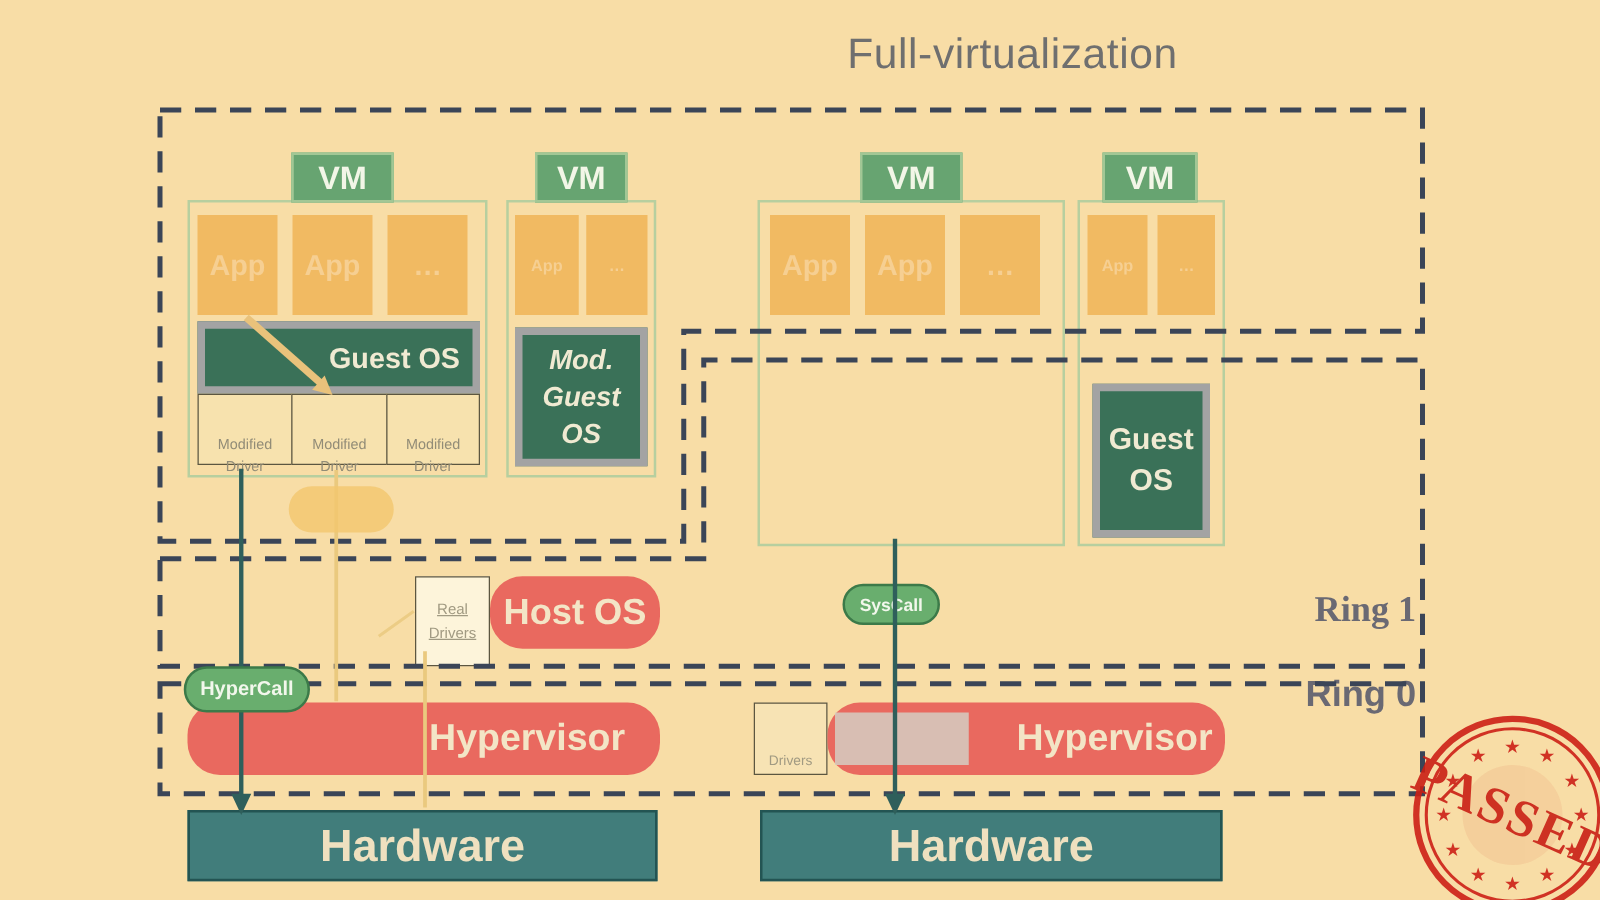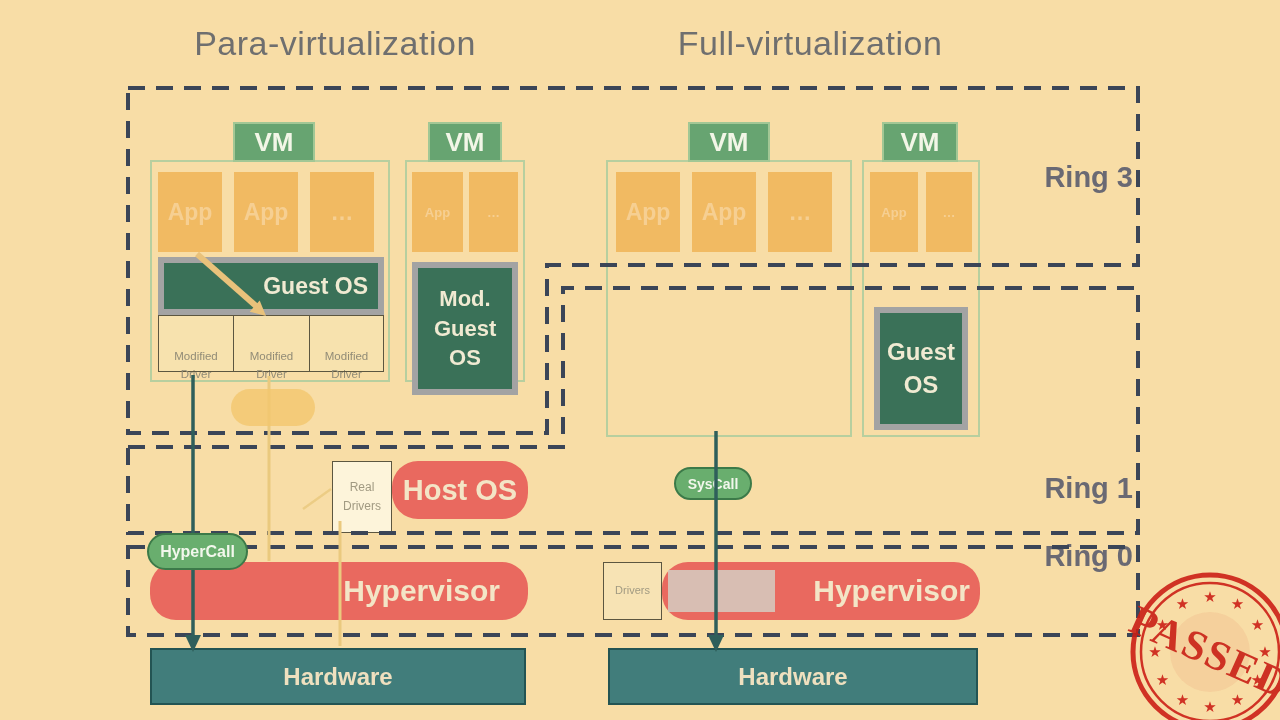--- a/index.html
+++ b/index.html
@@ -18,36 +18,34 @@
   .dark-green{background:#3a7158;border:6px solid #a3a3a3;color:#f0ead2;font-weight:bold;z-index:1;}
   .guestos1{display:flex;align-items:center;justify-content:flex-end;padding-right:10px;font-size:23px;}
   .gcenter{display:flex;align-items:center;justify-content:center;text-align:center;}
   .gcenter .inner{line-height:1.35;}
   .driver-box{background:#f7e2ae;border:1px solid #5c5640;color:#928c77;font-size:11.5px;line-height:1.55;
               display:flex;align-items:center;justify-content:center;text-align:center;z-index:1;}
   .driver-box .inner{max-width:60px;margin-top:44px;}
   .note-box{background:#fdf4da;border:1px solid #5c5640;color:#a19a82;font-size:12px;line-height:1.6;
             display:flex;align-items:center;justify-content:center;text-align:center;z-index:1;}
   .red-box{background:#e9695f;color:#f3e5c6;font-weight:bold;display:flex;align-items:center;z-index:1;border-radius:26px;}
-  .teal-box{background:#417d7b;border:2px solid #235453;color:#efe0bf;font-weight:bold;font-size:24px;
+  .teal-box{background:#417d7b;border:2px solid #235453;color:#efe0bf;font-weight:bold;font-size:36px;
             display:flex;align-items:center;justify-content:center;z-index:1;}
   .pill{border-radius:19px;background:#69ae6e;border:2px solid #3c7a49;color:#f2f7ec;font-weight:bold;
         display:flex;align-items:center;justify-content:center;}
   svg.overlay{position:absolute;left:0;top:0;pointer-events:none;}
 </style>
 </head>
 <body>
 
 <div id="stage">
 
-  <div class="abs title" style="left:140px;top:24px;width:390px;">Para-virtualization</div>
   <div class="abs title" style="left:620px;top:24px;width:380px;">Full-virtualization</div>
 
-  <div class="abs ring-label" style="left:998px;top:161px;">Ring 3</div>
-  <div class="abs ring-label" style="left:998px;top:472px;">Ring 1</div>
+  <div class="abs ring-label" style="left:998px;top:472px;font-family:Liberation Serif, serif;">Ring 1</div>
   <div class="abs ring-label" style="left:998px;top:540px;">Ring 0</div>
 
   <div class="abs vm-container" style="left:150px;top:160px;width:240px;height:222px;"></div>
   <div class="abs vm-badge" style="left:233px;top:122px;width:82px;height:40px;">VM</div>
   <div class="abs app big" style="left:158px;top:172px;width:64px;height:80px;">App</div>
   <div class="abs app big" style="left:234px;top:172px;width:64px;height:80px;">App</div>
   <div class="abs app big" style="left:310px;top:172px;width:64px;height:80px;">…</div>
   <div class="abs dark-green guestos1" style="left:158px;top:257px;width:226px;height:58px;">Guest OS</div>
   <div class="abs driver-box" style="left:158px;top:315px;width:76px;height:57px;">
       <span class="inner">Modified Driver</span>
@@ -56,46 +54,46 @@
       <span class="inner">Modified Driver</span>
     </div>
   <div class="abs driver-box" style="left:309px;top:315px;width:75px;height:57px;">
       <span class="inner">Modified Driver</span>
     </div>
 
   <div class="abs vm-container" style="left:405px;top:160px;width:120px;height:222px;"></div>
   <div class="abs vm-badge" style="left:428px;top:122px;width:74px;height:40px;">VM</div>
   <div class="abs app small" style="left:412px;top:172px;width:51px;height:80px;">App</div>
   <div class="abs app small" style="left:469px;top:172px;width:49px;height:80px;">…</div>
-  <div class="abs dark-green gcenter" style="left:412px;top:262px;width:106px;height:133px;font-size:22px;">
+  <div class="abs dark-green gcenter" style="left:412px;top:262px;width:106px;height:111px;font-size:22px;font-style:italic;">
       <span class="inner" style="max-width:62px;">Mod. Guest OS</span>
     </div>
 
   <div class="abs vm-container" style="left:606px;top:160px;width:246px;height:277px;"></div>
   <div class="abs vm-badge" style="left:688px;top:122px;width:82px;height:40px;">VM</div>
   <div class="abs app big" style="left:616px;top:172px;width:64px;height:80px;">App</div>
   <div class="abs app big" style="left:692px;top:172px;width:64px;height:80px;">App</div>
   <div class="abs app big" style="left:768px;top:172px;width:64px;height:80px;">…</div>
 
   <div class="abs vm-container" style="left:862px;top:160px;width:118px;height:277px;"></div>
   <div class="abs vm-badge" style="left:882px;top:122px;width:76px;height:40px;">VM</div>
   <div class="abs app small" style="left:870px;top:172px;width:48px;height:80px;">App</div>
   <div class="abs app small" style="left:926px;top:172px;width:46px;height:80px;">…</div>
   <div class="abs dark-green gcenter" style="left:874px;top:307px;width:94px;height:123px;font-size:24px;">
       <span class="inner" style="max-width:70px;">Guest OS</span>
     </div>
 
   <div class="abs" style="left:231px;top:389px;width:84px;height:37px;border-radius:19px;background:#f3c76e;opacity:0.8;z-index:5;"></div>
-  <div class="abs note-box" style="left:332px;top:461px;width:60px;height:72px;">
+  <div class="abs note-box" style="left:332px;top:461px;width:60px;height:72px;text-decoration:underline;">
       <span style="max-width:50px;">Real Drivers</span>
     </div>
   <div class="abs red-box" style="left:392px;top:461px;width:136px;height:58px;font-size:29px;justify-content:center;">Host OS</div>
 
   <div class="abs red-box" style="left:150px;top:562px;width:378px;height:58px;font-size:30px;justify-content:flex-end;padding-right:28px;">Hypervisor</div>
-  <div class="abs note-box" style="left:603px;top:562px;width:59px;height:58px;background:#f7e3b4;font-size:11px;">
+  <div class="abs note-box" style="left:603px;top:562px;width:59px;height:58px;background:#f7e3b4;font-size:11px;align-items:flex-end;">
       <span>Drivers</span>
     </div>
   <div class="abs red-box" style="left:662px;top:562px;width:318px;height:58px;font-size:30px;justify-content:flex-end;padding-right:10px;">Hypervisor</div>
   <div class="abs" style="left:668px;top:570px;width:107px;height:42px;background:#d5cec2;opacity:0.85;z-index:1;"></div>
 
   <div class="abs teal-box" style="left:150px;top:648px;width:376px;height:57px;">Hardware</div>
   <div class="abs teal-box" style="left:608px;top:648px;width:370px;height:57px;">Hardware</div>
 
   <svg class="overlay" width="1280" height="720" style="z-index:2;">
     <path d="M128,88 H1138 V265 H547 V433 H128 Z" fill="none" stroke="#3b4557" stroke-width="4" stroke-dasharray="17 11"></path>

